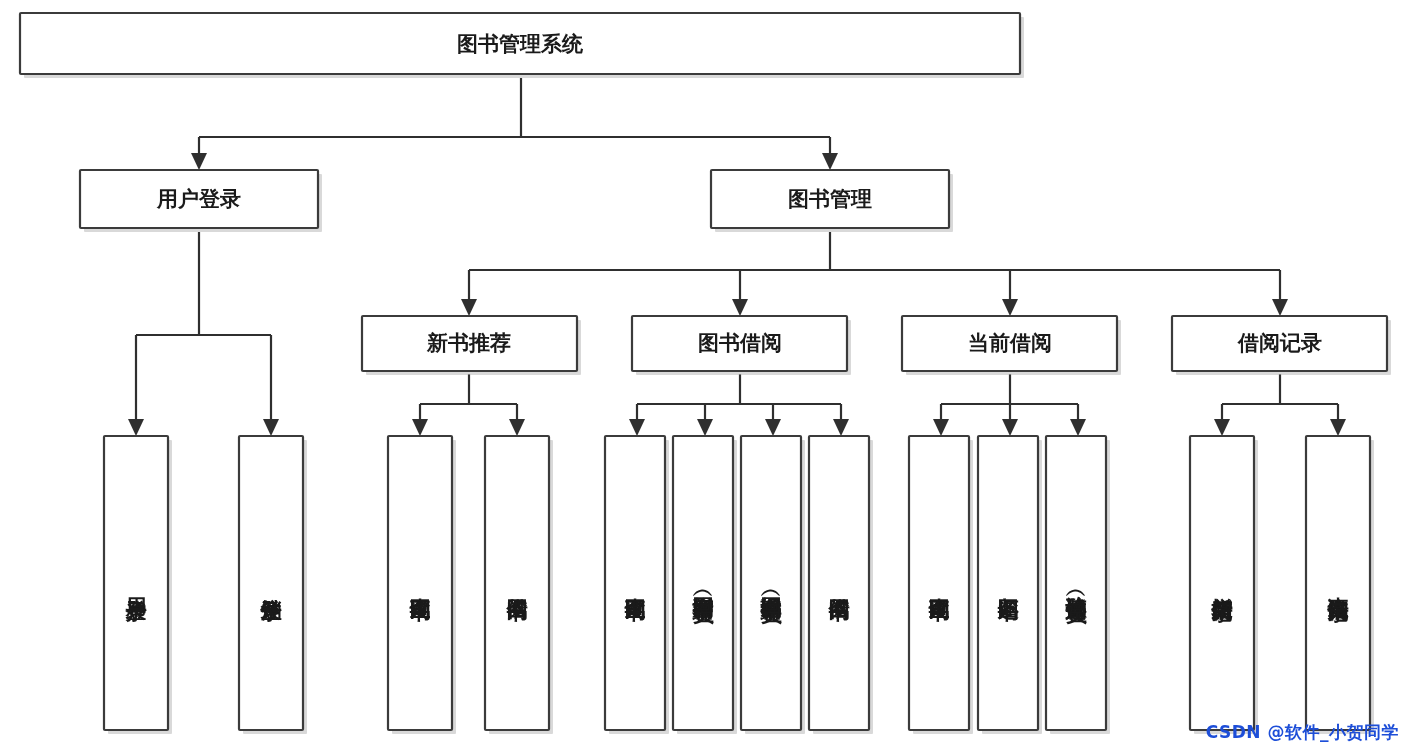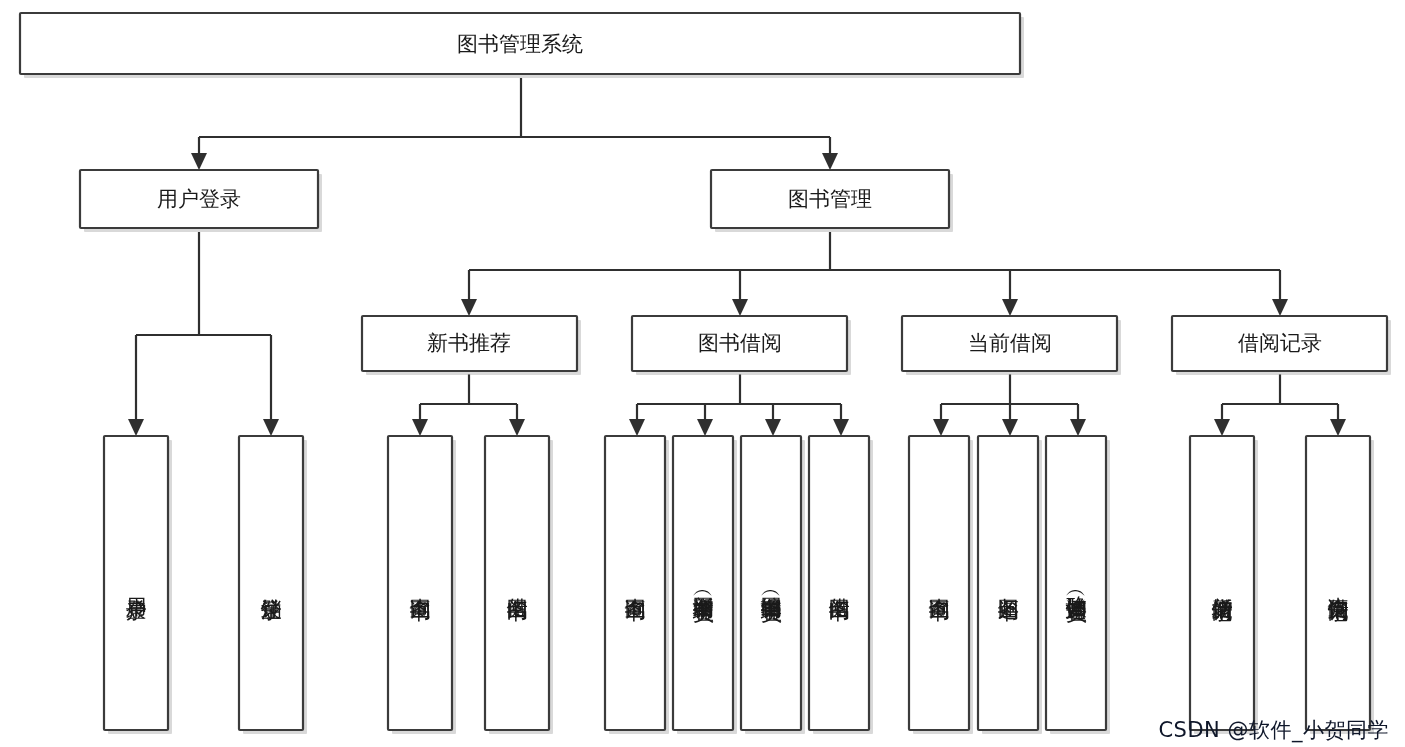--- a/index.html
+++ b/index.html
@@ -12,20 +12,21 @@
     height: 747px;
     font-family: "DejaVu Sans", "Liberation Sans", sans-serif;
     overflow: hidden;
     position: relative;
   }
   #diagram-root {
     position: absolute;
     left: 0; top: 0;
     width: 1405px;
     height: 747px;
+    font-weight: bold;
   }
   svg.flow {
     display: block;
     width: 1405px;
     height: 747px;
   }
   .node-rect {
     fill: #ffffff;
     stroke: #3b3b3b;
     stroke-width: 2.2;
@@ -63,25 +64,25 @@
     font-family: "DejaVu Sans", "Liberation Sans", sans-serif;
     font-size: 21px;
     line-height: 1.06;
     color: #1a1a1a;
     letter-spacing: 1px;
     white-space: nowrap;
     text-align: center;
   }
   .watermark {
     position: absolute;
-    right: 16px;
+    right: 6px;
     bottom: 3px;
     font-family: "DejaVu Sans", "Liberation Sans", sans-serif;
-    font-size: 21px;
-    color: #0f172a;
+    font-size: 17px;
+    color: #1d4ed8;
     letter-spacing: 0.5px;
     white-space: nowrap;
   }
 </style>
 </head>
 <body>
 
 <div id="diagram-root">
 
   <svg class="flow" viewBox="0 0 1405 747" xmlns="http://www.w3.org/2000/svg">

